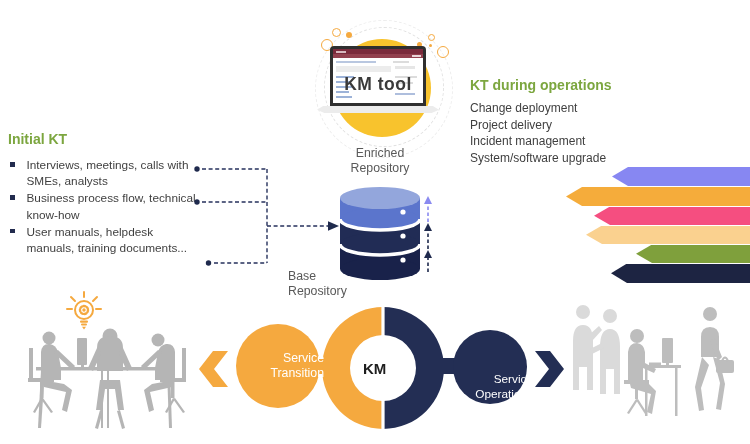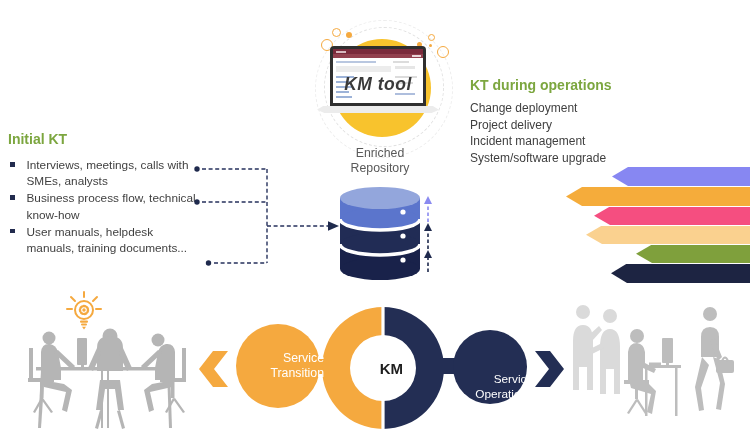--- a/index.html
+++ b/index.html
@@ -16,40 +16,40 @@
   .laptop-bezel{left:330px;top:46px;width:96px;height:60px;background:#2f2f2f;border-radius:4px 4px 0 0;}
   .laptop-screen{left:333px;top:49px;width:90px;height:54px;background:#ffffff;overflow:hidden;}
   .lt-bar1{height:5px;background:#7B2B3C;position:relative;}
   .lt-bar1 i{position:absolute;left:3px;top:2px;width:10px;height:1.5px;background:#d8b9bf;}
   .lt-bar2{height:3.5px;background:#93414F;position:relative;}
   .lt-bar2 i{position:absolute;right:2px;top:1px;width:9px;height:2px;background:#e9d6d9;}
   .lt-line{position:absolute;background:#dcdcdc;height:1.5px;}
   .laptop-base{left:317px;top:106px;width:122px;height:7px;background:#ececec;
                clip-path:polygon(5% 0,95% 0,100% 55%,94% 100%,6% 100%,0 55%);}
   .km-tool-label{left:330px;top:74px;width:96px;text-align:center;font-size:17.5px;
-                 font-weight:bold;color:#3a3a3a;letter-spacing:.5px;font-style:italic;}
+                 font-weight:bold;color:#3a3a3a;letter-spacing:.5px;}
 
   
   .green-title{font-size:14px;font-weight:bold;}
   .kt-ops{left:470px;top:77px;width:210px;}
   .kt-ops .items{margin-top:7px;font-size:12px;line-height:16.5px;color:#3f3f3f;}
   .initial-kt{left:8px;top:131px;width:200px;}
   .initial-kt ul{list-style:none;margin:10px 0 0 0;padding:0;width:192px;}
   .initial-kt li{display:flex;font-size:11.8px;line-height:16.2px;color:#3f3f3f;margin:0 0 1px 0;}
   .sq-bullet{flex:0 0 auto;width:4.5px;height:4.5px;background:#222b4e;margin:5px 12px 0 2px;}
 
   
   .repo-label{font-size:12.3px;font-weight:normal;color:#595959;line-height:14.5px;}
 
   
   .kt-arrow{position:absolute;clip-path:polygon(16px 0,100% 0,100% 100%,16px 100%,0 50%);}
 
   
   .flow-label{position:absolute;color:#fff;text-align:right;}
-  .km-center{position:absolute;color:#1e1e1e;font-weight:bold;font-size:15px;text-align:right;}
+  .km-center{position:absolute;color:#1e1e1e;font-weight:bold;font-size:15px;text-align:left;}
   svg{display:block;}
 </style>
 </head>
 <body>
 
 <div class="stage">
 
   <div class="abs dash-ring" style="left:324px;top:27px;width:118px;height:118px;"></div>
   <div class="abs dash-ring" style="left:315px;top:20px;width:136px;height:136px;border-color:#ededed;"></div>
   <div class="abs yellow-circle"></div>
@@ -154,20 +154,21 @@
       <path d="M9 39 L9 21" stroke="#8A8AF0"></path>
       <path d="M9 66 L9 47" stroke="#1F2A4D"></path>
       <path d="M9 89 L9 74" stroke="#1F2A4D"></path>
     </g>
     <polygon points="9,13 5,21 13,21" fill="#8A8AF0"></polygon>
     <polygon points="9,40 5,48 13,48" fill="#1F2A4D"></polygon>
     <polygon points="9,67 5,75 13,75" fill="#1F2A4D"></polygon>
   </svg>
 
   <div class="abs repo-label" style="left:325px;top:146px;width:110px;text-align:center;">Enriched Repository</div>
+  <div class="abs repo-label" style="left:288px;top:269px;width:80px;">Base Repository</div>
 
   <div class="abs kt-arrow" style="top: 167px; left: 612px; width: 138px; height: 19px; background: rgb(135, 135, 242);"></div>
   <div class="abs kt-arrow" style="top: 187px; left: 566px; width: 184px; height: 19px; background: rgb(245, 172, 59);"></div>
   <div class="abs kt-arrow" style="top: 206.5px; left: 594px; width: 156px; height: 18.5px; background: rgb(245, 78, 128);"></div>
   <div class="abs kt-arrow" style="top: 225.5px; left: 586px; width: 164px; height: 18.5px; background: rgb(250, 209, 143);"></div>
   <div class="abs kt-arrow" style="top: 244.5px; left: 636px; width: 114px; height: 18.5px; background: rgb(127, 160, 60);"></div>
   <div class="abs kt-arrow" style="top: 263.5px; left: 611px; width: 139px; height: 19.5px; background: rgb(29, 36, 66);"></div>
 
   <svg class="abs" style="left:12px;top:288px;" width="185" height="150" viewBox="0 0 185 150">
 

